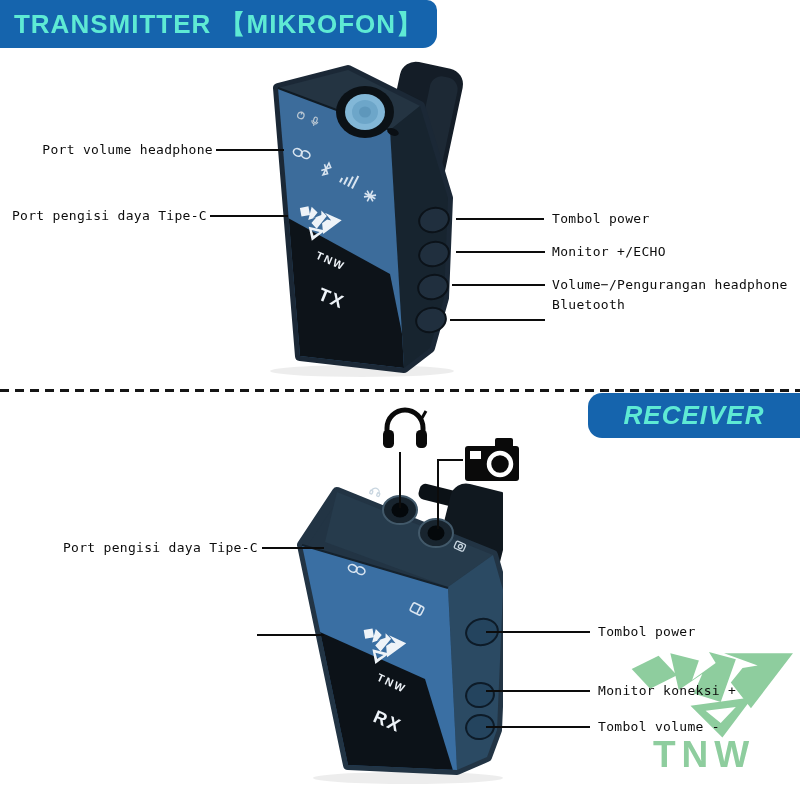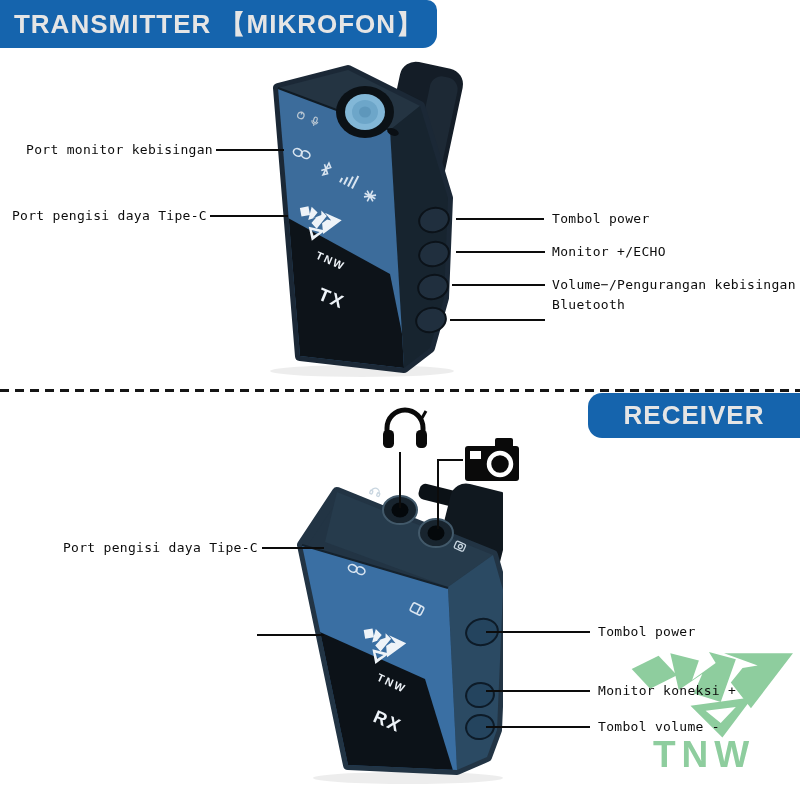--- a/index.html
+++ b/index.html
@@ -1,22 +1,22 @@
 <!DOCTYPE html>
 <html><head>
 <meta charset="utf-8">
 <style>
   html,body{margin:0;padding:0;background:#fff;}
   .stage{position:relative;width:800px;height:800px;background:#ffffff;overflow:hidden;
          font-family:"DejaVu Sans Mono","Liberation Sans",monospace;}
-  .banner{position:absolute;background:#1564ad;color:#e5e5e5;display:flex;align-items:center;
+  .banner{position:absolute;background:#1564ad;color:#5eead4;display:flex;align-items:center;
           justify-content:center;font-family:"Liberation Sans","DejaVu Sans",sans-serif;
           font-weight:bold;font-size:26px;letter-spacing:1px;white-space:nowrap;}
   .banner-tx{left:0;top:0;width:437px;height:48px;border-radius:0 10px 14px 0;}
-  .banner-rx{left:588px;top:393px;width:212px;height:45px;border-radius:14px 0 0 14px;}
+  .banner-rx{left:588px;top:393px;width:212px;height:45px;border-radius:14px 0 0 14px;font-style:italic;}
   .divider{position:absolute;left:0;top:389px;width:800px;height:3px;
            background:repeating-linear-gradient(90deg,#161616 0 9px,transparent 9px 15px);}
   .lbl{position:absolute;font-size:13px;line-height:18px;color:#0c0c0c;white-space:nowrap;
        letter-spacing:0.3px;}
   .line{position:absolute;background:#0c0c0c;}
   .dev{position:absolute;}
   .devtxt{font-family:"Liberation Sans","DejaVu Sans",sans-serif;font-weight:bold;
           fill:#eef3f8;letter-spacing:2px;}
   .wm-text{position:absolute;left:653px;top:734px;color:#8ecd9e;
            font-family:"Liberation Sans",sans-serif;font-weight:bold;font-size:37px;
@@ -183,25 +183,25 @@
 
   <div class="line" style="left:399px;top:452px;width:2px;height:56px"></div>
   <div class="line" style="left:437px;top:459px;width:26px;height:2px"></div>
   <div class="line" style="left:437px;top:459px;width:2px;height:70px"></div>
   <div class="line" style="left:262px;top:547px;width:62px;height:2px"></div>
   <div class="line" style="left:257px;top:634px;width:67px;height:2px"></div>
   <div class="line" style="left:486px;top:631px;width:104px;height:2px"></div>
   <div class="line" style="left:486px;top:690px;width:104px;height:2px"></div>
   <div class="line" style="left:486px;top:726px;width:104px;height:2px"></div>
 
-  <div class="lbl" style="right:587px;top:141px">Port monitor kebisingan</div>
+  <div class="lbl" style="right:587px;top:141px">Port volume headphone</div>
   <div class="lbl" style="right:593px;top:207px">Port pengisi daya Tipe-C</div>
   <div class="lbl" style="left:552px;top:210px">Tombol power</div>
   <div class="lbl" style="left:552px;top:243px">Monitor +/ECHO</div>
-  <div class="lbl" style="left:552px;top:276px">Volume−/Pengurangan kebisingan</div>
+  <div class="lbl" style="left:552px;top:276px">Volume−/Pengurangan headphone</div>
   <div class="lbl" style="left:552px;top:296px">Bluetooth</div>
 
   <div class="lbl" style="right:542px;top:539px">Port pengisi daya Tipe-C</div>
   <div class="lbl" style="left:598px;top:623px">Tombol power</div>
   <div class="lbl" style="left:598px;top:682px">Monitor koneksi +</div>
   <div class="lbl" style="left:598px;top:718px">Tombol volume -</div>
 
 </div>
 
 </body></html>

